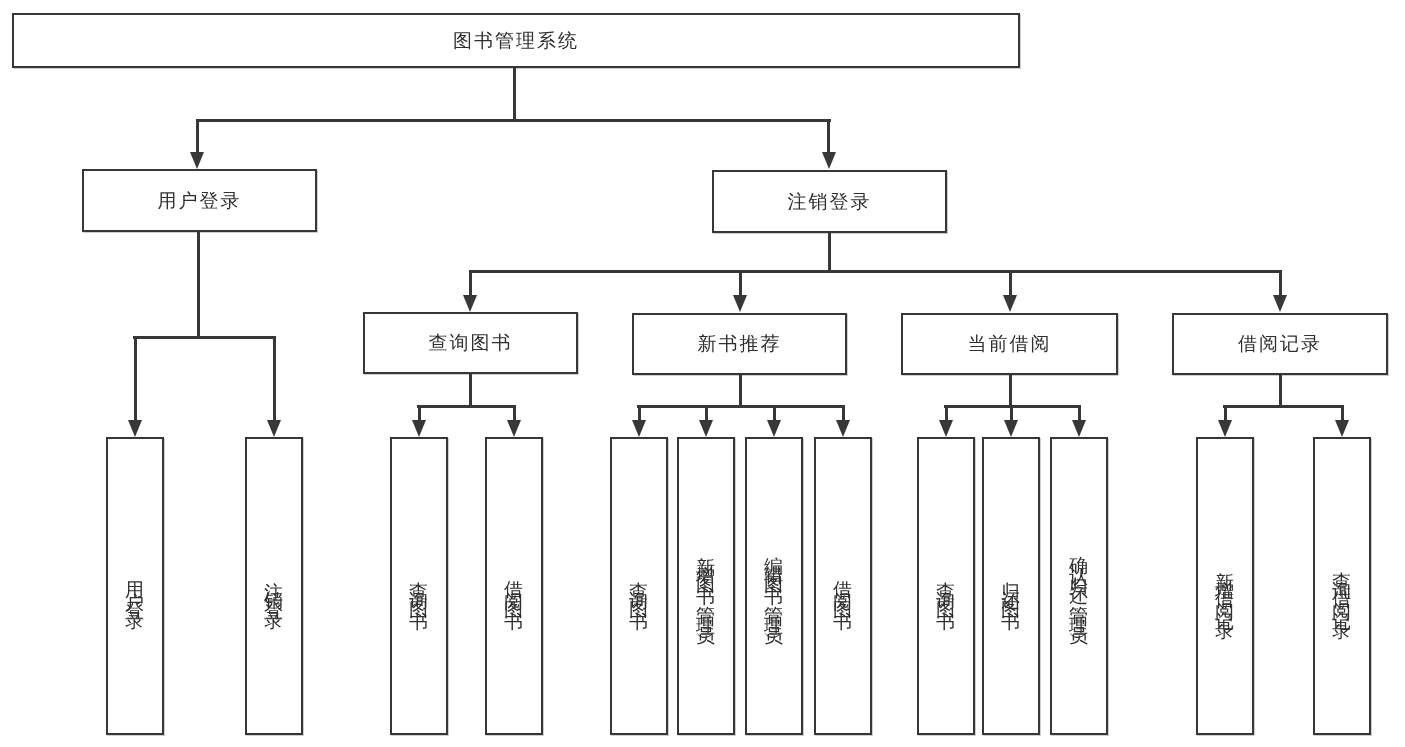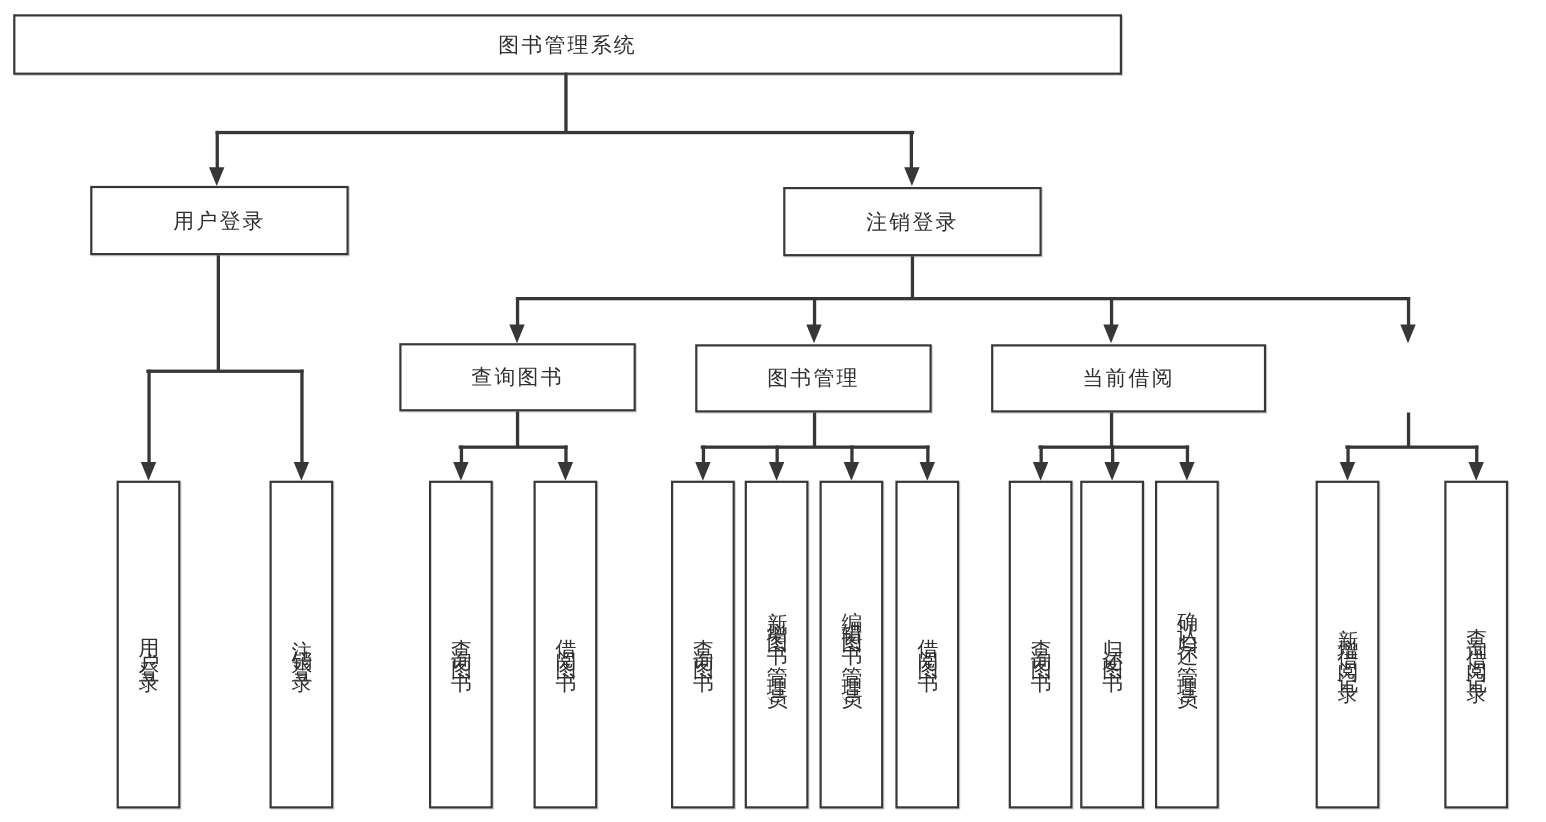--- a/index.html
+++ b/index.html
@@ -99,24 +99,27 @@
   <div class="arrow" style="left:733px; top:295px;"></div>
   <div class="line" style="left:1009px; top:270px; width:3px; height:26px;"></div>
   <div class="arrow" style="left:1003px; top:295px;"></div>
   <div class="line" style="left:1279px; top:270px; width:3px; height:26px;"></div>
   <div class="arrow" style="left:1273px; top:295px;"></div>
 
   <div class="box h" style="left:363px; top:312px; width:215px; height:62px;">
     <span>查询图书</span>
   </div>
   <div class="box h" style="left:632px; top:313px; width:215px; height:62px;">
-    <span>图书管理</span>
+    <span>新书推荐</span>
   </div>
-  <div class="box h" style="left:901px; top:313px; width:250px; height:62px;">
+  <div class="box h" style="left:901px; top:313px; width:217px; height:62px;">
     <span>当前借阅</span>
+  </div>
+  <div class="box h" style="left:1172px; top:313px; width:216px; height:62px;">
+    <span>借阅记录</span>
   </div>
 
   <div class="line" style="left:469px; top:374px; width:3px; height:33px;"></div>
   <div class="line" style="left:417px; top:405px; width:99px; height:3px;"></div>
   <div class="line" style="left:418px; top:405px; width:3px; height:17px;"></div>
   <div class="arrow" style="left:412px; top:420px;"></div>
   <div class="line" style="left:513px; top:405px; width:3px; height:17px;"></div>
   <div class="arrow" style="left:507px; top:420px;"></div>
 
   <div class="line" style="left:739px; top:375px; width:3px; height:32px;"></div>

